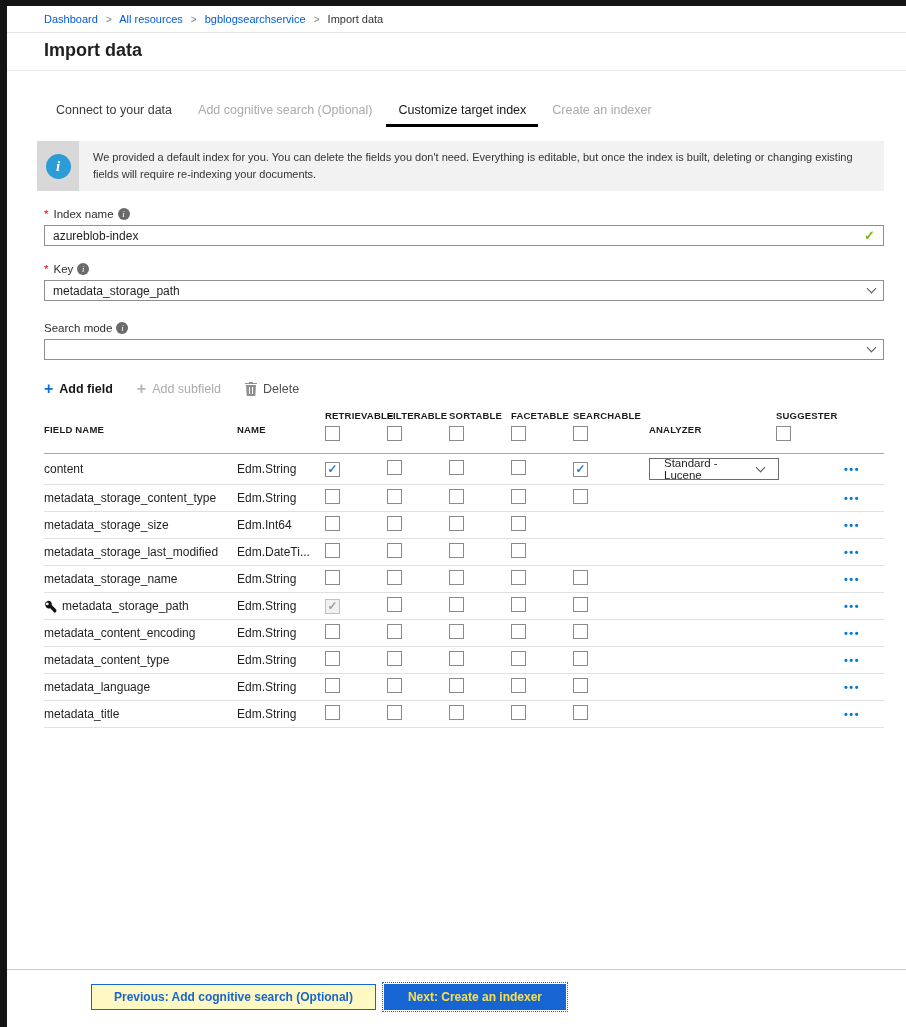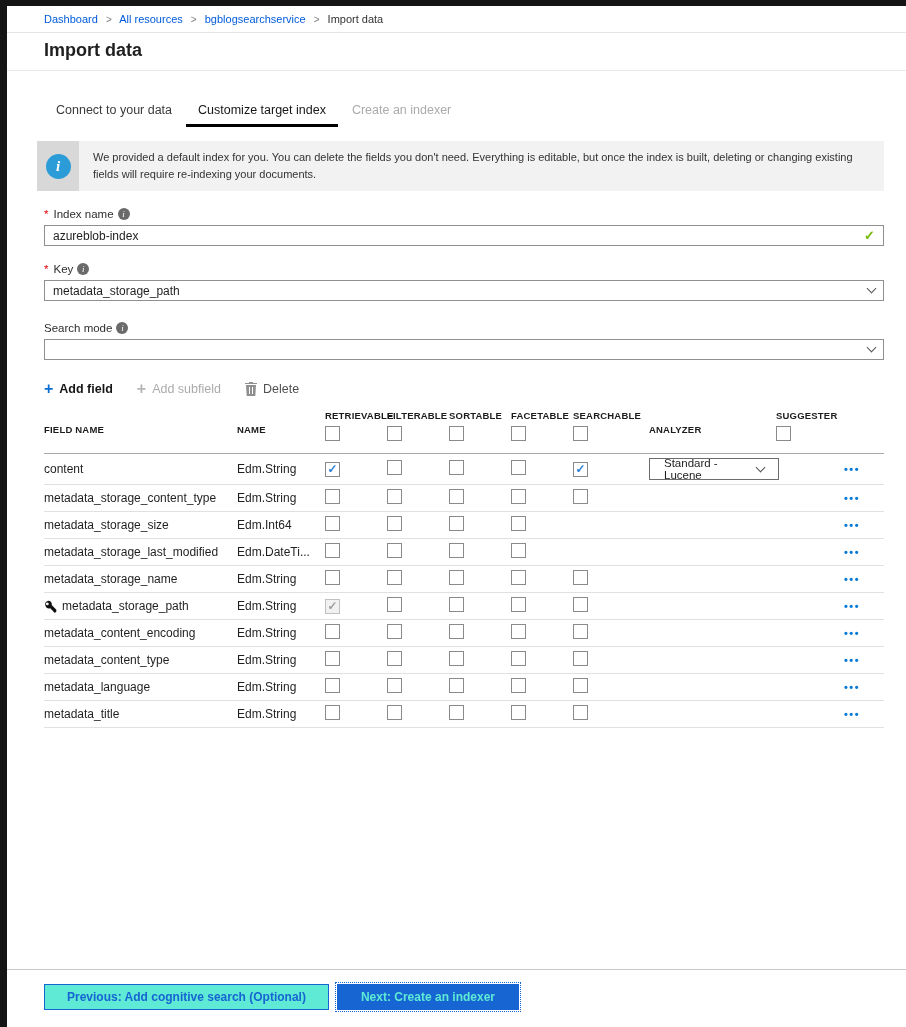--- a/index.html
+++ b/index.html
@@ -81,22 +81,22 @@
   .dropdown { width:130px; height:22px; border:1px solid #6d6d6d; display:flex; align-items:center;
     padding:0 14px; font-size:11.5px; color:#1f1f1f; cursor:pointer; justify-content:space-between; }
   .cell.more { text-align:right; padding-right:24px; }
   .ellipsis { color:#0078d4; font-weight:700; font-size:11px; letter-spacing:1.5px; cursor:pointer; }
 
   
   .footer { position:absolute; left:0; right:0; bottom:0; height:58px;
     border-top:1px solid #c9c9c9; background:#fff; padding:14px 0 0 37px; display:flex; gap:8px; }
   .btn { height:26px; font-size:12px; font-weight:700; display:inline-flex; align-items:center;
     justify-content:center; cursor:pointer; font-family:"Liberation Sans", sans-serif; }
-  .btn.prev { background:#5eead4; border:1px solid #1665d2; color:#1665d2; padding:0 22px; }
-  .btn.next { background:#1665d2; border:none; color:#5eead4; padding:0 24px;
+  .btn.prev { background:#fef9c3; border:1px solid #1665d2; color:#1665d2; padding:0 22px;margin-left:47px; }
+  .btn.next { background:#1665d2; border:none; color:#fde047; padding:0 24px;
     outline:1px dotted #1665d2; outline-offset:1px; }
   .keysvg { flex:none; display:inline-flex; }
 </style>
 </head>
 <body>
 
 <div class="page">
   <div class="content">
 
     <div class="crumbbar">
@@ -112,20 +112,21 @@
   <hr class="hr">
   <div class="content">
     <div class="title">Import data</div>
   </div>
   <hr class="hr2">
 
   <div class="content">
 
     <div class="tabs">
       <div class="tab">Connect to your data</div>
+      <div class="tab disabled">Add cognitive search (Optional)</div>
       <div class="tab active">Customize target index</div>
       <div class="tab disabled">Create an indexer</div>
     </div>
 
     <div class="banner">
       <div class="banner-iconbox">
         <span class="info-circle">i</span>
       </div>
       <div class="banner-text">We provided a default index for you. You can delete the fields you don't need. Everything is editable, but once the index is built, deleting or changing existing fields will require re-indexing your documents.</div>
     </div>

